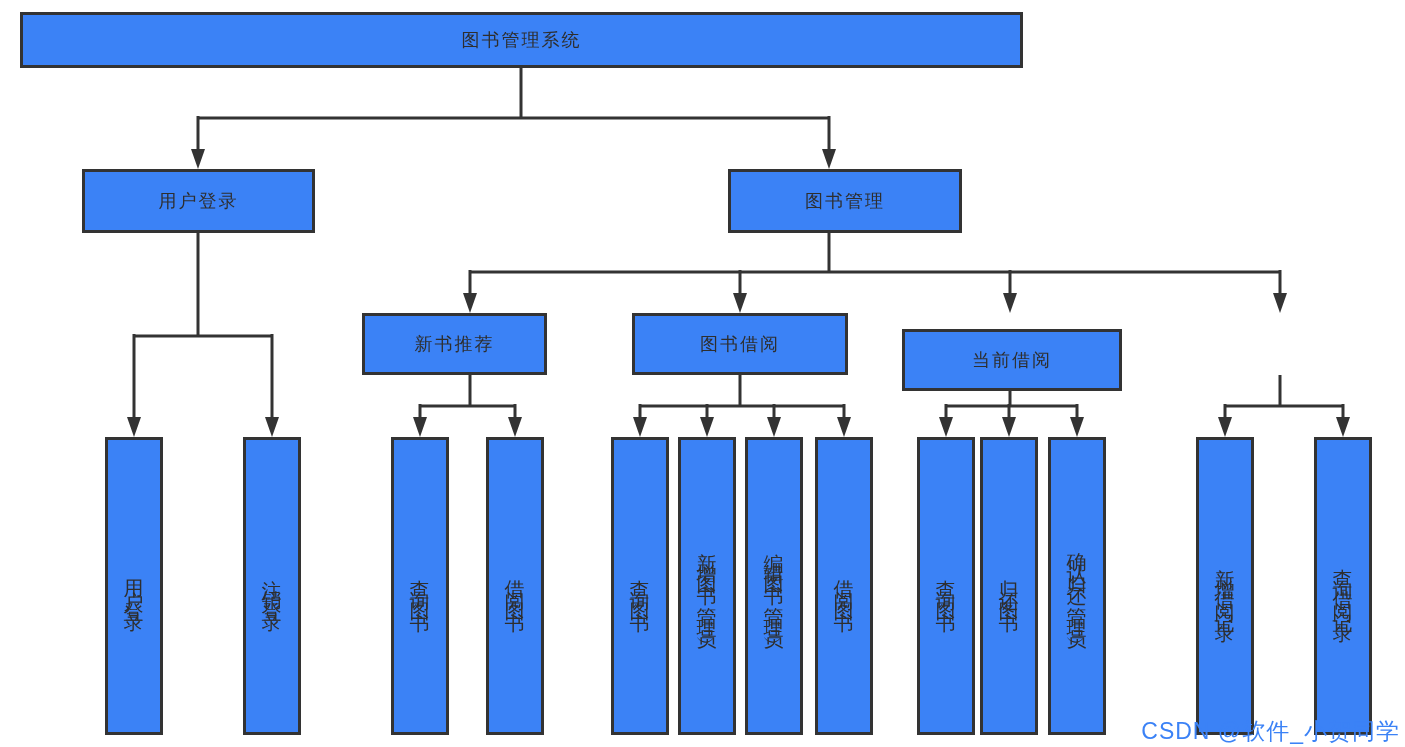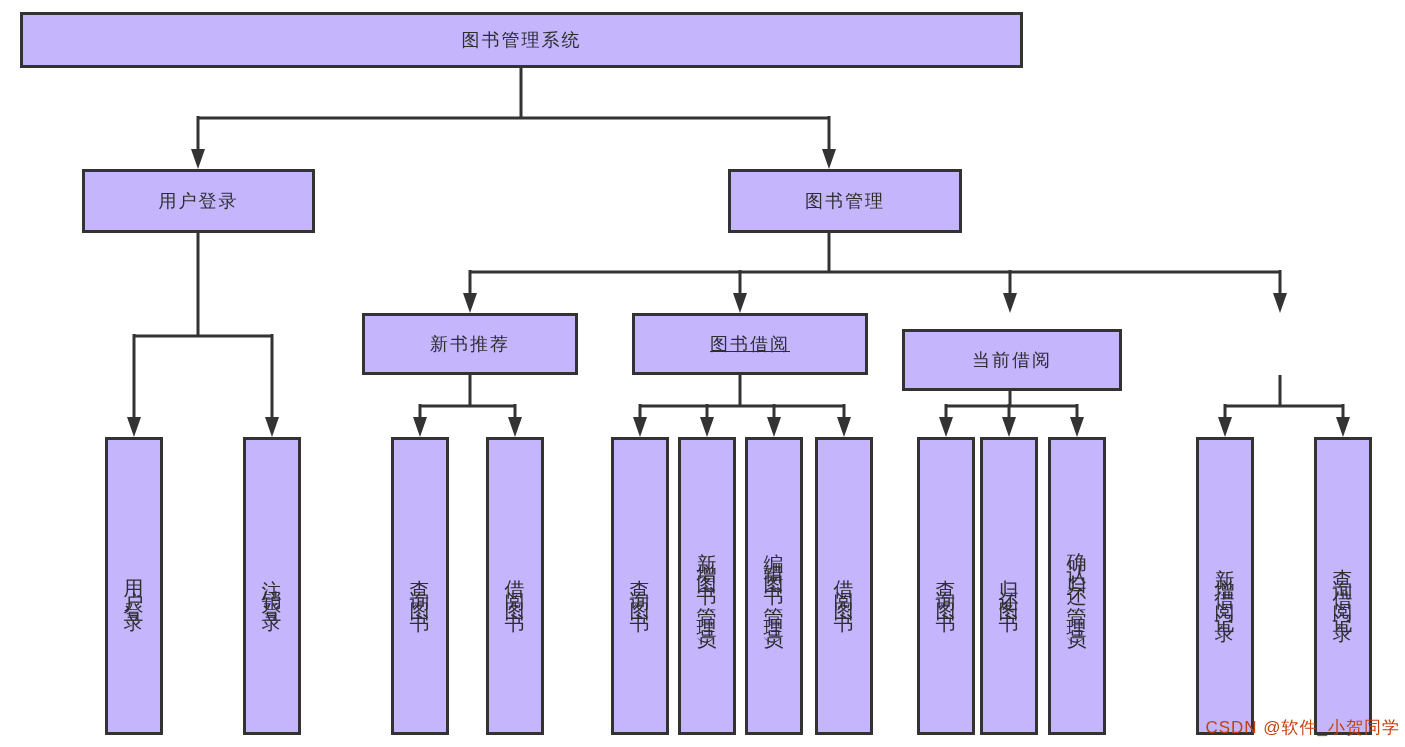--- a/index.html
+++ b/index.html
@@ -14,21 +14,21 @@
   .connectors {
     position: absolute;
     left: 0; top: 0;
     width: 1405px; height: 747px;
   }
   .connectors line { stroke: #333333; stroke-width: 3; }
   .connectors polygon { fill: #333333; }
   .node {
     position: absolute;
     box-sizing: border-box;
-    background: #c4b5fd;
+    background: #3b82f6;
     border: 3px solid #333333;
     display: flex;
     align-items: center;
     justify-content: center;
     color: #2e2e2e;
   }
   .node.h span {
     font-size: 18px;
     letter-spacing: 2px;
     white-space: nowrap;
@@ -37,23 +37,23 @@
     writing-mode: vertical-rl;
     text-orientation: mixed;
     font-size: 20px;
     letter-spacing: 11px;
     line-height: 1;
   }
   .watermark {
     position: absolute;
     top: 716px;
     right: 5px;
-    font-size: 17px;
+    font-size: 23px;
     letter-spacing: 1px;
-    color: #c2410c;
+    color: #3b82f6;
     white-space: nowrap;
     z-index: 5;
   }
 </style>
 </head>
 <body>
 
 <div class="canvas">
 
   <svg class="connectors" viewBox="0 0 1405 747" xmlns="http://www.w3.org/2000/svg">
@@ -122,24 +122,24 @@
     <span>图书管理系统</span>
   </div>
 
   <div class="node h" style="left:82px; top:169px; width:233px; height:64px;">
     <span>用户登录</span>
   </div>
   <div class="node h" style="left:712px; top:169px; width:234px; height:64px;margin-left:16px;">
     <span>图书管理</span>
   </div>
 
-  <div class="node h" style="left:362px; top:313px; width:216px; height:62px;">
+  <div class="node h" style="left:362px; top:313px; width:185px; height:62px;">
     <span>新书推荐</span>
   </div>
-  <div class="node h" style="left:632px; top:313px; width:236px; height:62px;text-decoration:underline;">
+  <div class="node h" style="left:632px; top:313px; width:216px; height:62px;">
     <span>图书借阅</span>
   </div>
   <div class="node h" style="left:902px; top:313px; width:220px; height:62px;margin-top:16px;">
     <span>当前借阅</span>
   </div>
 
   <div class="node v" style="left:105px; top:437px; width:58px; height:298px;">
     <span>用户登录</span>
   </div>
   <div class="node v" style="left:243px; top:437px; width:58px; height:298px;">

